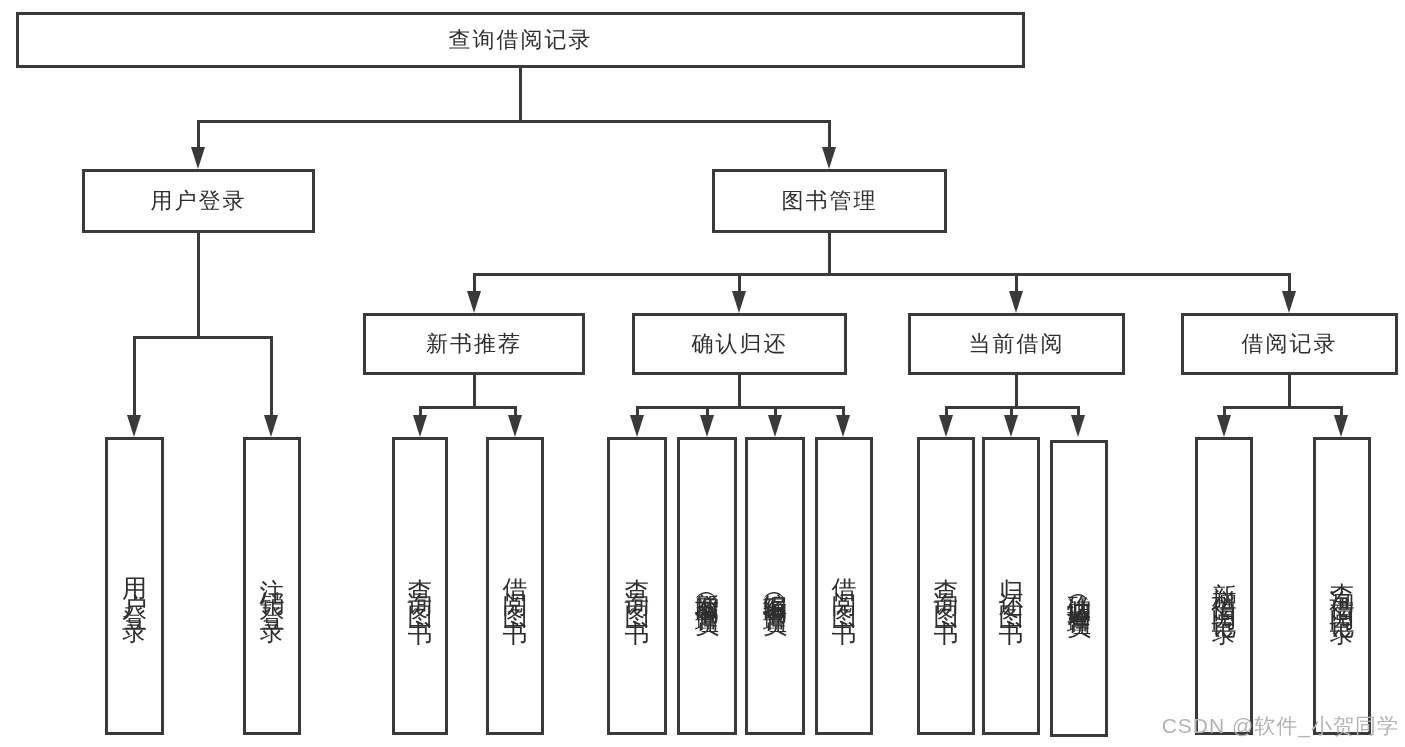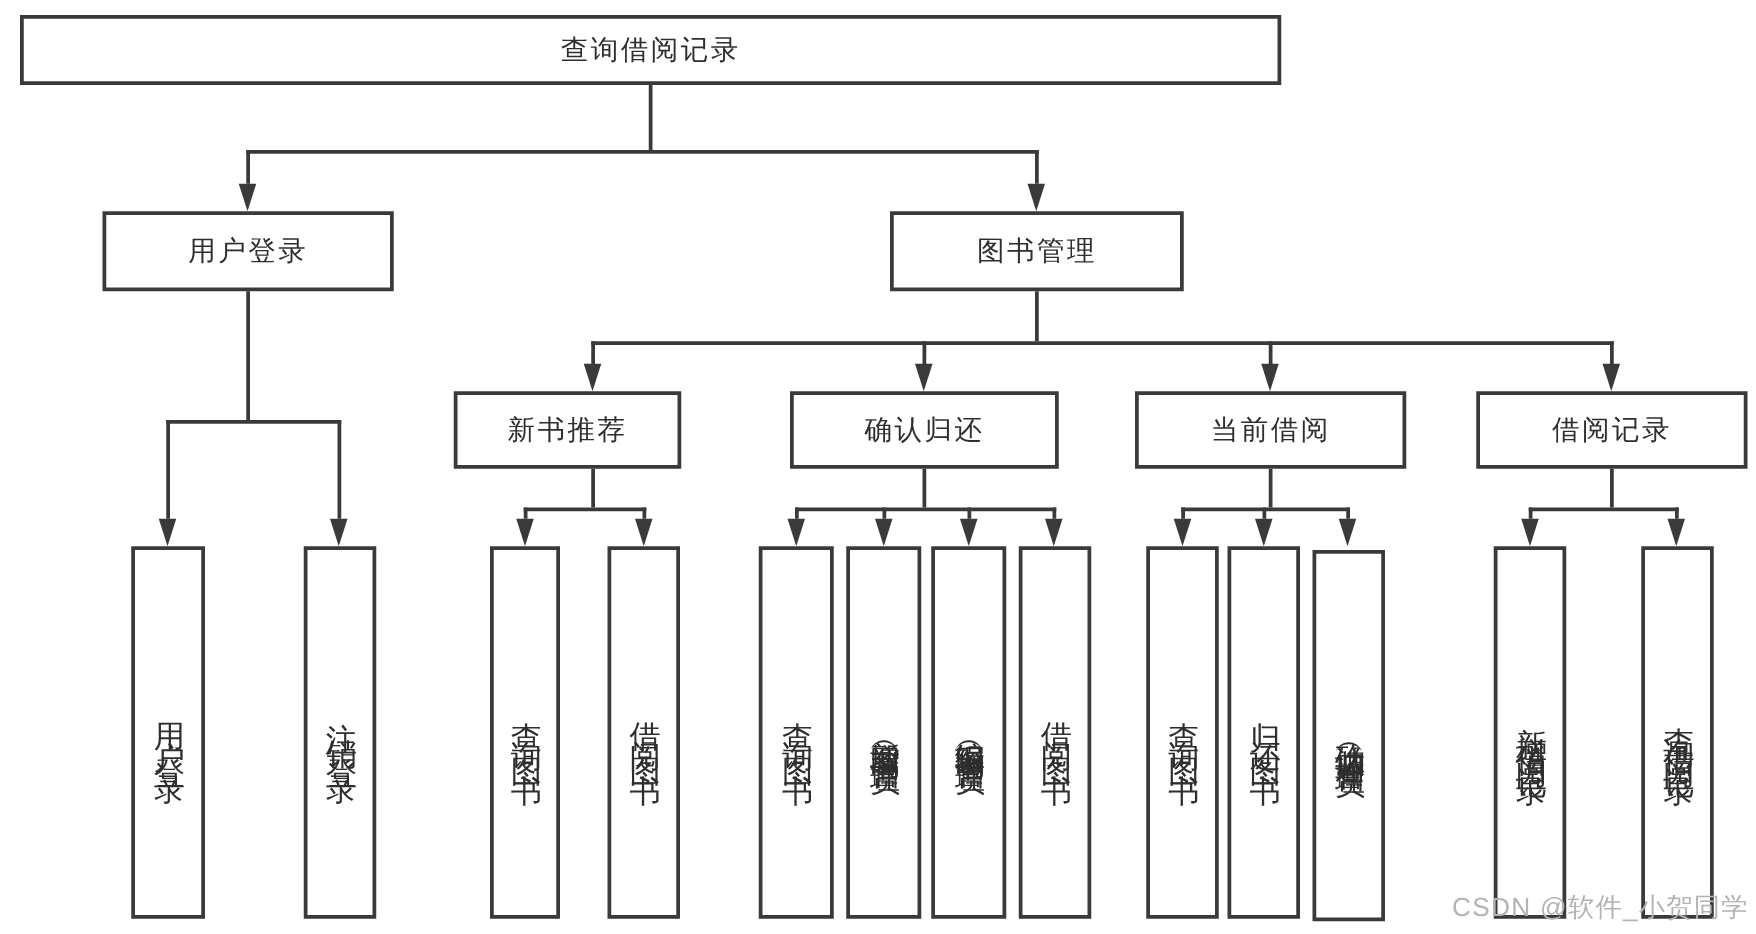--- a/index.html
+++ b/index.html
@@ -88,21 +88,21 @@
   <div class="hline" style="left:473px;top:273px;width:818px;"></div>
   <div class="vline" style="left:473px;top:273px;height:20px;"></div>
   <div class="arrow" style="left:467px;top:291px;"></div>
   <div class="vline" style="left:738px;top:273px;height:20px;"></div>
   <div class="arrow" style="left:732px;top:291px;"></div>
   <div class="vline" style="left:1015px;top:273px;height:20px;"></div>
   <div class="arrow" style="left:1009px;top:291px;"></div>
   <div class="vline" style="left:1288px;top:273px;height:20px;"></div>
   <div class="arrow" style="left:1282px;top:291px;"></div>
 
-  <div class="box" style="left:363px;top:313px;width:182px;height:62px;">
+  <div class="box" style="left:363px;top:313px;width:222px;height:62px;">
     <span>新书推荐</span>
   </div>
   <div class="box" style="left:632px;top:313px;width:215px;height:62px;">
     <span>确认归还</span>
   </div>
   <div class="box" style="left:908px;top:313px;width:217px;height:62px;">
     <span>当前借阅</span>
   </div>
   <div class="box" style="left:1181px;top:313px;width:217px;height:62px;">
     <span>借阅记录</span>

